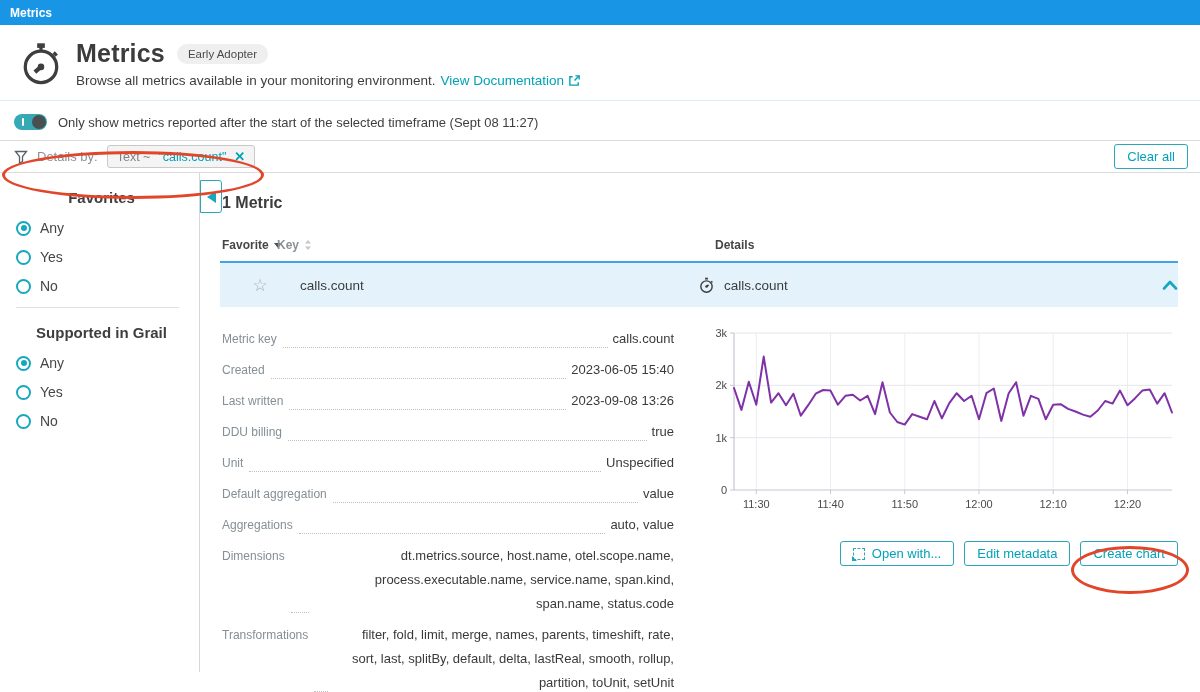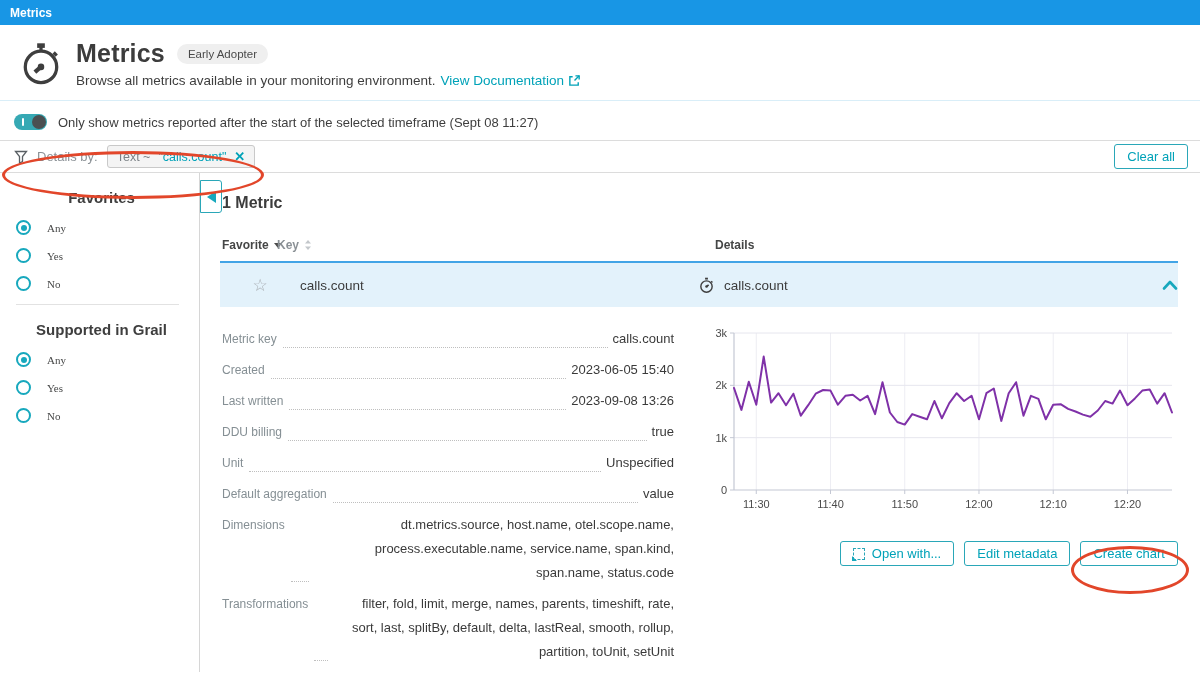--- a/index.html
+++ b/index.html
@@ -33,21 +33,21 @@
   .chip .val { color:#00a2b8; }
   .chip .x { color:#00a2b8; font-weight:700; font-size:13px; cursor:pointer; }
   .spacer { flex:1; }
   .btn { display:inline-flex; align-items:center; gap:7px; border:1px solid #2aa7b8; background:#fff; color:#00a2b8; border-radius:3px; font-size:13px; font-family:inherit; padding:4px 12px; cursor:pointer; white-space:nowrap; }
   .clear-all { margin-right:2px; }
 
   
   .content { display:flex; height:499px; }
   .sidebar { width:222px; padding:16px 12px 0 16px; }
   .side-title { font-size:15px; font-weight:700; color:#3e3e3e; margin-bottom:14px;text-align:center; }
-  .radio-row { display:flex; align-items:center; gap:16px; margin-bottom:13px; font-size:11px; color:#454646; cursor:pointer;font-family:Liberation Serif, serif; }
+  .radio-row { display:flex; align-items:center; gap:9px; margin-bottom:13px; font-size:14px; color:#454646; cursor:pointer; }
   .radio { width:15px; height:15px; border:2px solid #17a8bd; border-radius:50%; position:relative; flex:0 0 auto; }
   .radio.sel::after { content:""; position:absolute; left:2.5px; top:2.5px; width:6px; height:6px; border-radius:50%; background:#17a8bd; }
   .side-divider { border:none; border-top:1px solid #e2e2e2; margin:6px 8px 16px 0; }
 
   .main { flex:1; border-left:1px solid #d6d6d6; position:relative; padding:0 22px 0 20px; }
   .collapse-btn { position:absolute; left:0px; top:7px; width:22px; height:33px; background:#fff; border:1px solid #2aa7b8; border-radius:0 3px 3px 0; display:flex; align-items:center; justify-content:center; cursor:pointer; }
   .collapse-btn .tri { width:0; height:0; border-top:6px solid transparent; border-bottom:6px solid transparent; border-right:9px solid #17a8bd; }
 
   .count-title { font-size:16px; font-weight:700; color:#3c3c3c; margin:21px 0 0 2px; }
 
@@ -244,20 +244,25 @@
             </div>
             <div class="prop-row">
               <span class="prop-label">Unit</span>
               <span class="leader"></span>
               <span class="prop-value">Unspecified</span>
             </div>
             <div class="prop-row">
               <span class="prop-label">Default aggregation</span>
               <span class="leader"></span>
               <span class="prop-value">value</span>
+            </div>
+            <div class="prop-row">
+              <span class="prop-label">Aggregations</span>
+              <span class="leader"></span>
+              <span class="prop-value">auto, value</span>
             </div>
             <div class="prop-row">
               <span class="prop-label">Dimensions</span>
               <span class="leader"></span>
               <span class="prop-value">dt.metrics.source, host.name, otel.scope.name, process.executable.name, service.name, span.kind, span.name, status.code</span>
             </div>
             <div class="prop-row">
               <span class="prop-label">Transformations</span>
               <span class="leader"></span>
               <span class="prop-value">filter, fold, limit, merge, names, parents, timeshift, rate, sort, last, splitBy, default, delta, lastReal, smooth, rollup, partition, toUnit, setUnit</span>

